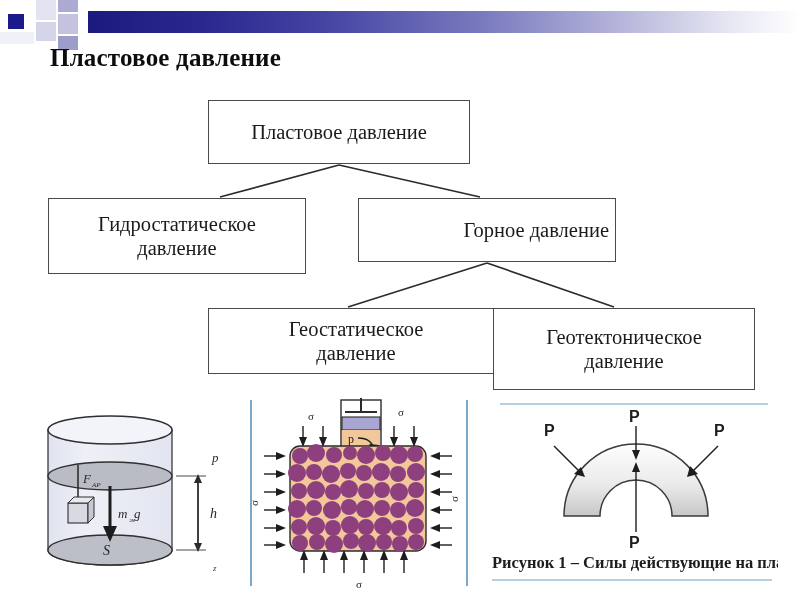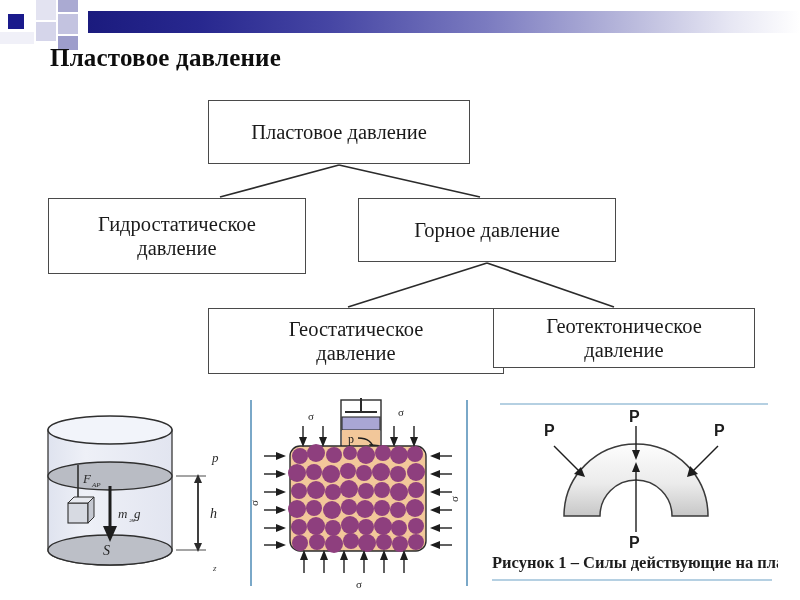--- a/index.html
+++ b/index.html
@@ -53,23 +53,23 @@
     text-align: center;
     font-family: "Liberation Serif", serif;
     font-size: 20.5px;
     line-height: 1.18;
     color: #1a1a1a;
     padding: 2px 6px;
   }
 
   #node-root      { left: 208px; top: 100px;  width: 262px; height: 64px; }
   #node-hydro     { left: 48px;  top: 198px;  width: 258px; height: 76px; }
-  #node-mountain  { left: 358px; top: 198px;  width: 258px; height: 64px; }
+  #node-mountain  { left: 358px; top: 198px;  width: 258px; height: 64px; justify-content: flex-end; }
   #node-geostat   { left: 208px; top: 308px;  width: 296px; height: 66px; }
-  #node-geotect   { left: 493px; top: 308px;  width: 262px; height: 60px; }
+  #node-geotect   { left: 493px; top: 308px;  width: 262px; height: 82px; }
 
   
   #figures { position: absolute; left: 0; top: 396px; width: 800px; height: 204px; }
 
   .figure { position: absolute; }
 
   #fig-cylinder { left: 30px;  top: 12px;  width: 212px; height: 180px; }
   #fig-grains   { left: 246px; top: 2px;   width: 226px; height: 198px; }
   #fig-arch     { left: 486px; top: 2px;   width: 292px; height: 198px; }
 </style>

